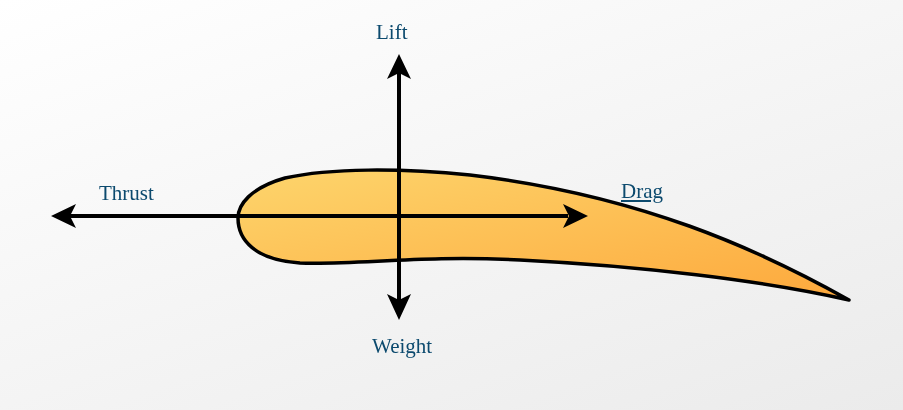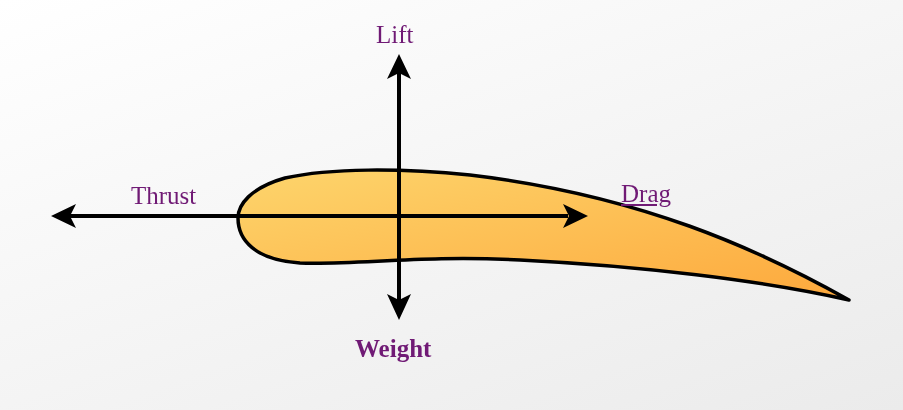--- a/index.html
+++ b/index.html
@@ -6,22 +6,22 @@
     body {
       width: 903px; height: 410px; overflow: hidden;
       position: relative;
       background: linear-gradient(160deg, #ffffff 0%, #f6f6f6 45%, #ebebeb 100%);
       font-family: "Liberation Serif", "DejaVu Serif", serif;
     }
     #diagram { position: absolute; left: 0; top: 0; }
     .label {
       position: absolute;
       font-family: "Liberation Serif", "DejaVu Serif", serif;
-      font-size: 25px;
-      color: #701a75;
+      font-size: 21px;
+      color: #0c4a6e;
       line-height: 1;
       white-space: nowrap;
       text-align: center;
     }
   </style>
 </head>
 <body>
 
 <svg id="diagram" width="903" height="410" viewBox="0 0 903 410" xmlns="http://www.w3.org/2000/svg">
   <defs>
@@ -46,15 +46,15 @@
   <polygon points="588,216 563,204 569,216 563,228" fill="#000"></polygon>
 
   <line x1="399" y1="72" x2="399" y2="300" stroke="#000" stroke-width="4"></line>
 
   <polygon points="399,54 387,79 399,73 411,79" fill="#000"></polygon>
 
   <polygon points="399,320 387,294 399,300 411,294" fill="#000"></polygon>
 </svg>
 
 <div class="label" style="left:376px; top:22px;">Lift</div>
-<div class="label" style="left:99px; top:183px;margin-left:32px;">Thrust</div>
+<div class="label" style="left:99px; top:183px;">Thrust</div>
 <div class="label" style="left:621px; top:181px;text-decoration:underline;">Drag</div>
-<div class="label" style="left:355px; top:336px;font-weight:bold;">Weight</div>
+<div class="label" style="left:372px; top:336px;">Weight</div>
 
 </body></html>

